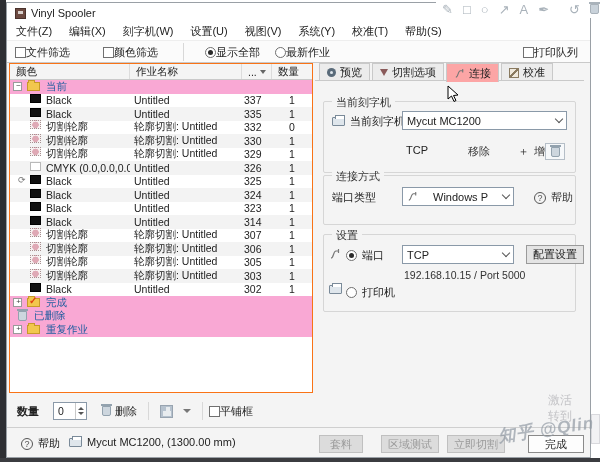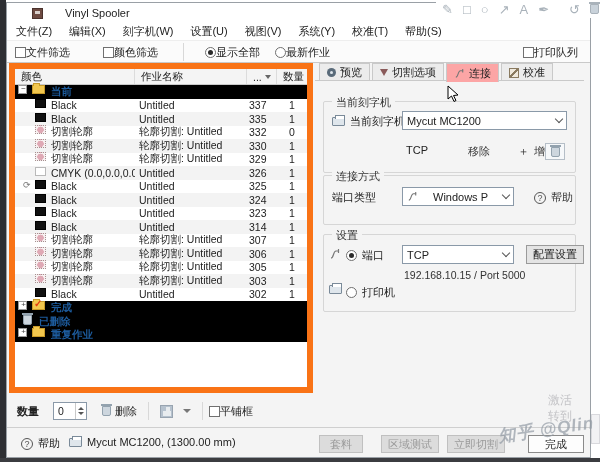--- a/index.html
+++ b/index.html
@@ -12,51 +12,51 @@
   .top-icons{position:absolute;left:436px;top:0;height:18px;display:flex;align-items:center;gap:10px;color:#a9b2ba;font-size:13px;background:#fff;padding:0 6px;z-index:30}
   .top-icons .ti{cursor:default;line-height:1}
   .top-icons .gap{margin-left:10px}
   .css-trash{width:9px;height:10px;background:#c9d2da;border:1px solid #a9b2ba;border-radius:0 0 2px 2px;position:relative;display:inline-block}
   .css-trash::before{content:'';position:absolute;left:-2px;top:-3px;width:11px;height:2px;background:#a9b2ba}
   .wm-activate{position:absolute;left:548px;top:392px;color:#c3c3c6;font-size:12px;z-index:40;line-height:16px}
   .wm-brand{position:absolute;left:498px;top:418px;color:rgba(148,156,166,.72);font-size:17px;font-weight:bold;font-style:italic;transform:rotate(-8deg);z-index:41;letter-spacing:1px}
 
   
   #win{position:absolute;left:6px;top:2px;width:585px;height:456px;background:#f4f4f4;border:1px solid #9aa0a6;z-index:10}
-  .titlebar{height:20px;background:#fff;display:flex;align-items:center;gap:22px;padding-left:25px;font-size:11px;color:#222}
+  .titlebar{height:20px;background:#fff;display:flex;align-items:center;gap:5px;padding-left:8px;font-size:11px;color:#222}
   .appicon{width:11px;height:11px;background:#6d4a41;border:1px solid #4a322c;position:relative}
   .appicon::after{content:'';position:absolute;left:2px;top:2px;width:5px;height:3px;background:#d9d0cc}
   .menubar{height:18px;background:#fff;display:flex;align-items:center;gap:17px;padding-left:9px;font-size:11px;color:#222;border-bottom:1px solid #eee}
   .mi{cursor:default}
   .filterbar{height:22px;background:#fbfbfb;border-bottom:1px solid #c9c9c9;position:relative;font-size:11px;color:#222}
   .fitem{position:absolute;top:4px;display:flex;align-items:center;}
   .vsep{position:absolute;top:2px;width:1px;height:18px;background:#d8d8d8}
 
   .chk{width:11px;height:11px;background:#fff;border:1px solid #707070;display:inline-block}
   .radio{width:11px;height:11px;background:#fff;border:1px solid #707070;border-radius:50%;display:inline-block;position:relative}
   .radio.sel::after{content:'';position:absolute;left:2px;top:2px;width:5px;height:5px;border-radius:50%;background:#2a2a2a}
 
   
-  .jobs{position:absolute;left:2px;top:60px;width:304px;height:330px;background:#fff;border:6px solid #f97316;overflow:hidden;font-size:10.5px;color:#222}
+  .jobs{position:absolute;left:2px;top:60px;width:304px;height:330px;background:#fff;border:1px solid #f97316;overflow:hidden;font-size:10.5px;color:#222}
   .thead{display:flex;height:16px;align-items:center;background:#f4f4f4;border-bottom:1px solid #c9c9c9}
   .thead>div{padding-left:6px;border-right:1px solid #dcdcdc;height:100%;display:flex;align-items:center;gap:3px}
   .col1{width:120px}.col2{width:112px}.col3{width:30px}.col4{flex:1}
   .sort-chev{width:0;height:0;border-left:3px solid transparent;border-right:3px solid transparent;border-top:4px solid #666}
   .trow{display:flex;height:13.5px;align-items:center}
   .trow:nth-child(even){background:#f3f3f3}
   .c-color{width:120px;display:flex;align-items:flex-start;padding-left:8px;overflow:hidden;white-space:nowrap}
   .prefix{width:12px;font-size:9px;color:#777;text-align:left;flex:none}
   .sw{width:11px;height:9px;display:inline-block;margin-right:5px;flex:none}
   .sw-black{background:#101010;border:1px solid #000}
   .sw-white{background:#fff;border:1px solid #b9b9b9}
   .sw-contour{border:1px dotted #a59090;background:radial-gradient(circle at 50% 55%, #dfa9b5 0 3px, #f8f1f1 3.5px)}
   .c-name{width:112px;overflow:hidden;white-space:nowrap;padding-left:4px}
   .c-num{width:30px;padding-left:2px}
   .c-qty{flex:1;text-align:center}
-  .grow{display:flex;height:13.5px;align-items:flex-start;background:#000000;color:#1d5c9e;font-weight:bold}
+  .grow{display:flex;height:13.5px;align-items:center;background:#f9a8d4;color:#1d5c9e;font-weight:normal}
   .exp{width:9px;height:9px;border:1px solid #9a9a9a;background:#fff;margin-left:3px;margin-right:5px;position:relative;flex:none}
   .exp::before{position:absolute;left:0;top:-2.5px;width:9px;text-align:center;font-size:8px;color:#444;font-weight:normal}
   .exp-minus::before{content:'−'}
   .exp-plus::before{content:'+'}
   .noexp{width:16px;flex:none}
   .folder{width:13px;height:9px;background:#f2c74e;border:1px solid #c89a28;margin-right:6px;position:relative;flex:none}
   .folder::before{content:'';position:absolute;left:0;top:-3px;width:5px;height:2px;background:#f2c74e;border:1px solid #c89a28;border-bottom:none}
   .folder-check::after{content:'✓';position:absolute;left:1px;top:-4px;color:#e03c10;font-size:10px;font-weight:bold}
   .trash-sm{width:9px;height:10px;background:#cdd6de;border:1px solid #93a2ae;border-radius:0 0 2px 2px;position:relative;margin:0 7px 0 1px;flex:none}
   .trash-sm::before{content:'';position:absolute;left:-2px;top:-3px;width:11px;height:2px;background:#93a2ae}

